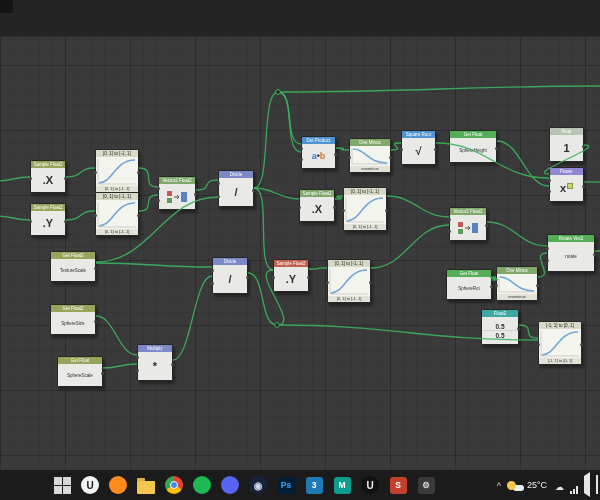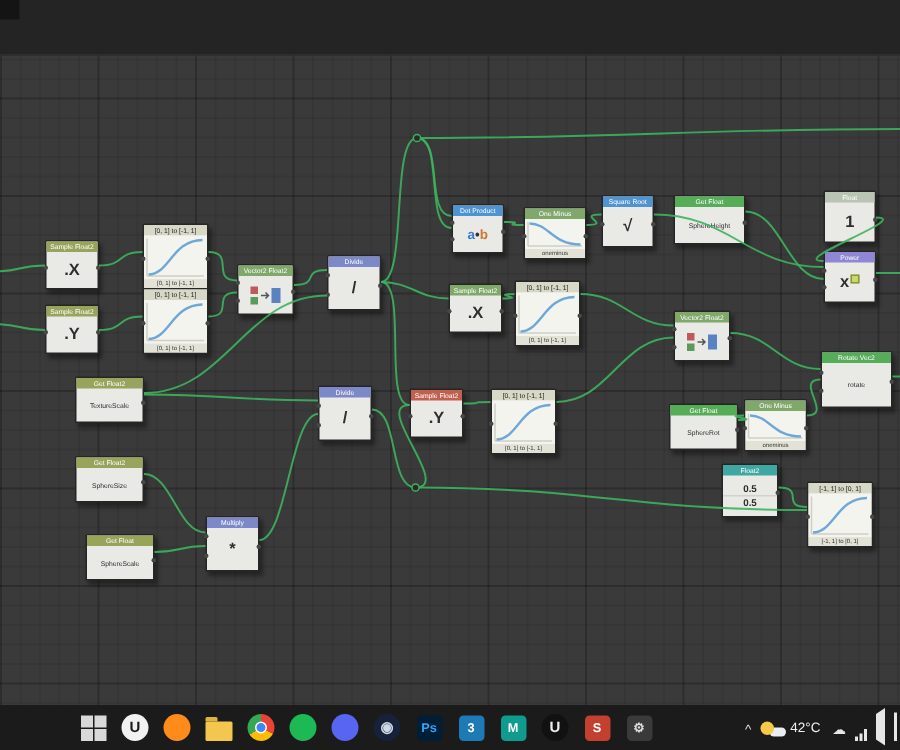--- a/index.html
+++ b/index.html
@@ -346,21 +346,21 @@
 <div id="topbar">
   <div id="app-menu-square"></div>
 </div>
 
 <div id="taskbar">
   <div id="tray">
     <span class="tray-chevron">^</span>
     <span id="weather">
       <span class="w-sun"></span>
       <span class="w-cloud"></span>
-      <span>42°C</span>
+      <span>25°C</span>
     </span>
     <span class="tray-mini" id="tray-mini">
         <span><span class="mini-cloud">☁</span></span>
         <span>
           <span class="mini-bars">
             <i style="height:3px"></i>
             <i style="height:5px"></i>
             <i style="height:8px"></i>
           </span>
         </span>

